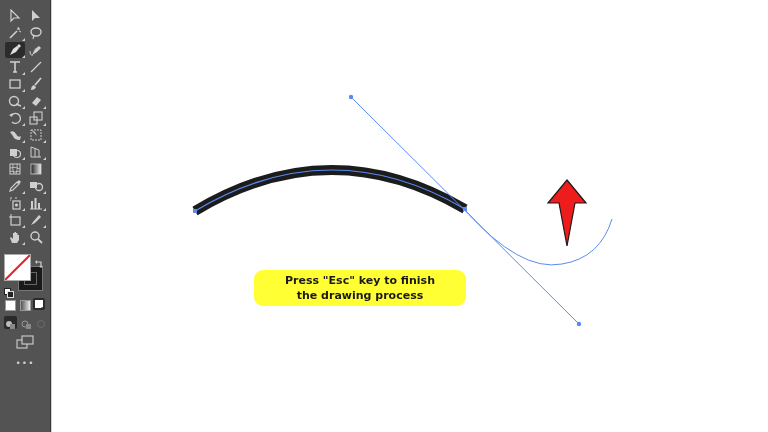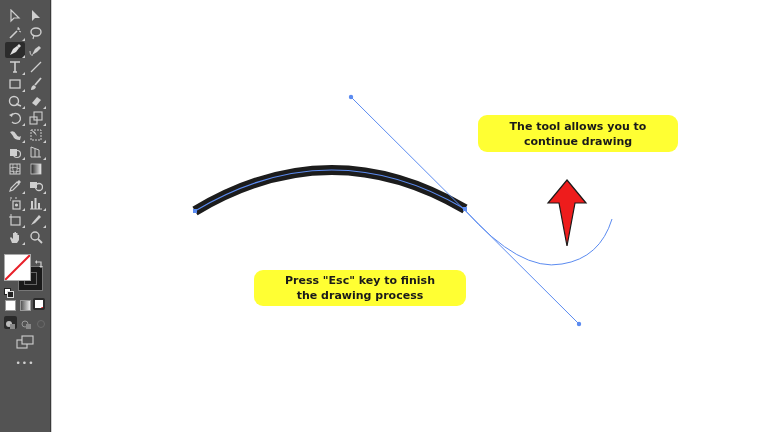--- a/index.html
+++ b/index.html
@@ -287,21 +287,17 @@
     <circle cx="579" cy="324" r="2.2" fill="#5b8bf0"></circle>
 
     <path d="M465 210 Q520 272 562 264 Q600 258 612 219" fill="none" stroke="#5b8bf0" stroke-width="1"></path>
 
     <rect x="193" y="209" width="4" height="4" fill="#5b8bf0"></rect>
     <rect x="463" y="207" width="4" height="4" fill="#5b8bf0"></rect>
 
     <path d="M567 180 L586 203 L575 203 L567 246 L559 203 L548 203 Z" fill="#ee1c1c" stroke="#1a1a1a" stroke-width="1.2" stroke-linejoin="miter"></path>
   </svg>
 
-  <div class="callout" style="left:427px;top:115px;width:200px;height:37px;">
-    <span>The tool allows you to
-continue drawing</span>
-  </div>
   <div class="callout" style="left:203px;top:270px;width:212px;height:36px;">
     <span>Press "Esc" key to finish
 the drawing process</span>
   </div>
 </div>
 
 </body></html>

